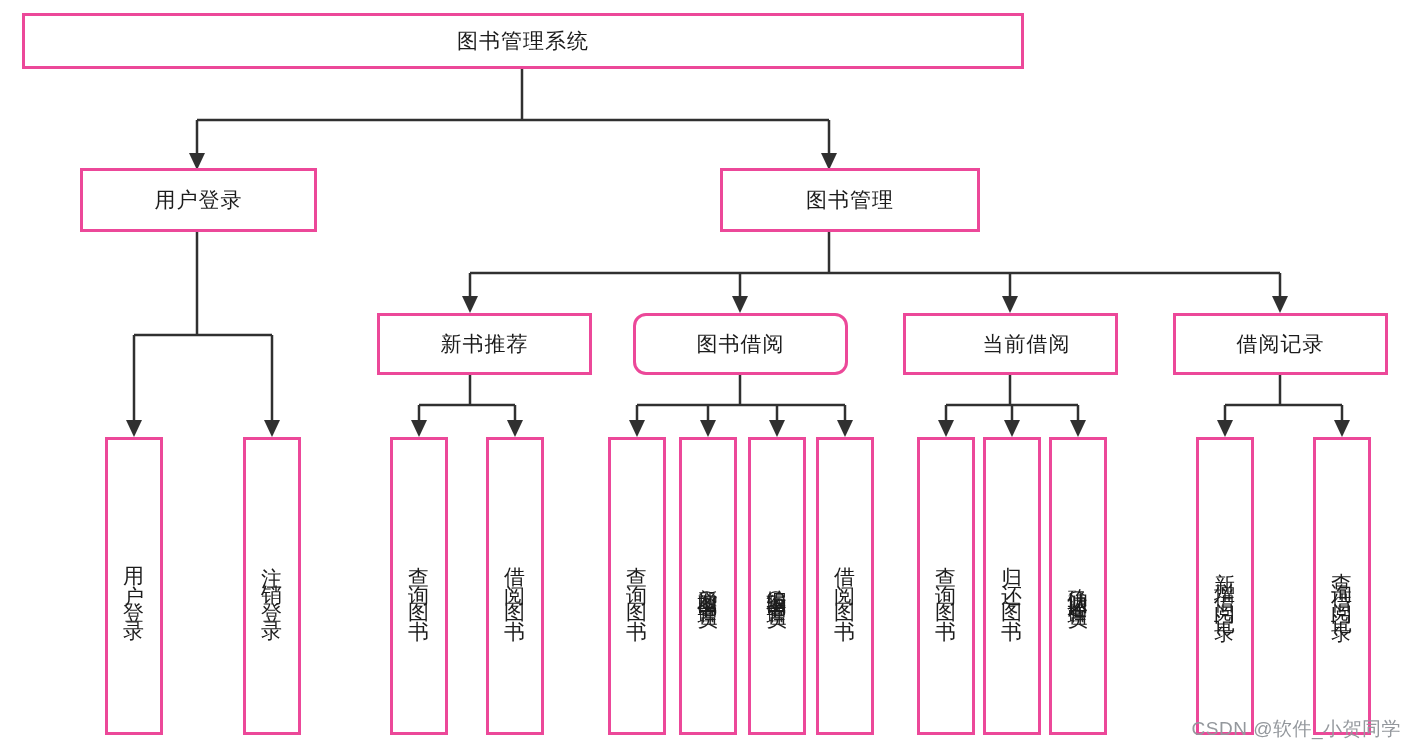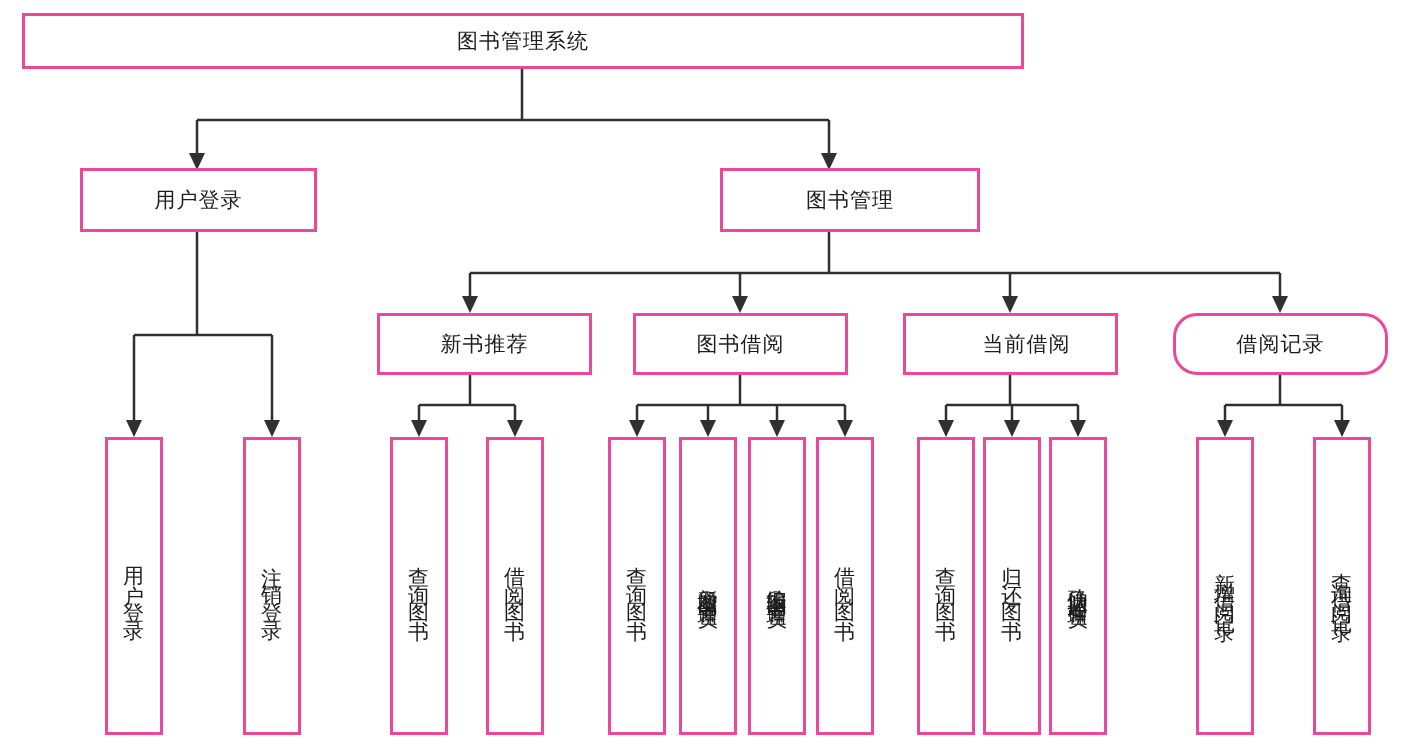--- a/index.html
+++ b/index.html
@@ -91,36 +91,37 @@
       <path d="M1334,420 L1350,420 L1342,437 Z"></path>
     </g>
   </svg>
 
   <div class="node h" style="left:22px; top:13px; width:1002px; height:56px;">图书管理系统</div>
 
   <div class="node h" style="left:80px; top:168px; width:237px; height:64px;">用户登录</div>
   <div class="node h" style="left:711px; top:168px; width:260px; height:64px;margin-left:9px;">图书管理</div>
 
   <div class="node h" style="left:377px; top:313px; width:215px; height:62px;">新书推荐</div>
-  <div class="node h" style="left:633px; top:313px; width:215px; height:62px;">图书借阅</div>
+  <div class="node h" style="left:633px; top:313px; width:215px; height:62px;border-radius:13px;">图书借阅</div>
   <div class="node h" style="left:903px; top:313px; width:215px; height:62px;padding-left:32px;">当前借阅</div>
-  <div class="node h" style="left:1173px; top:313px; width:215px; height:62px;border-radius:24px;">借阅记录</div>
+  <div class="node h" style="left:1173px; top:313px; width:215px; height:62px;">借阅记录</div>
 
   <div class="node v" style="left:105px; top:437px; width:58px; height:298px;">用户登录</div>
   <div class="node v" style="left:243px; top:437px; width:58px; height:298px;">注销登录</div>
 
   <div class="node v" style="left:390px; top:437px; width:58px; height:298px;">查询图书</div>
   <div class="node v" style="left:486px; top:437px; width:58px; height:298px;">借阅图书</div>
 
   <div class="node v" style="left:608px; top:437px; width:58px; height:298px;">查询图书</div>
   <div class="node v tight" style="left:679px; top:437px; width:58px; height:298px;">新增图书（管理员）</div>
   <div class="node v tight" style="left:748px; top:437px; width:58px; height:298px;">编辑图书（管理员）</div>
   <div class="node v" style="left:816px; top:437px; width:58px; height:298px;">借阅图书</div>
 
   <div class="node v" style="left:917px; top:437px; width:58px; height:298px;">查询图书</div>
   <div class="node v" style="left:983px; top:437px; width:58px; height:298px;">归还图书</div>
   <div class="node v tight" style="left:1049px; top:437px; width:58px; height:298px;">确认归还（管理员）</div>
 
   <div class="node v mid" style="left:1196px; top:437px; width:58px; height:298px;">新增借阅记录</div>
   <div class="node v mid" style="left:1313px; top:437px; width:58px; height:298px;">查询借阅记录</div>
 
+  <div class="watermark">CSDN @软件_小贺同学</div>
 
 </div>
 
 </body></html>

